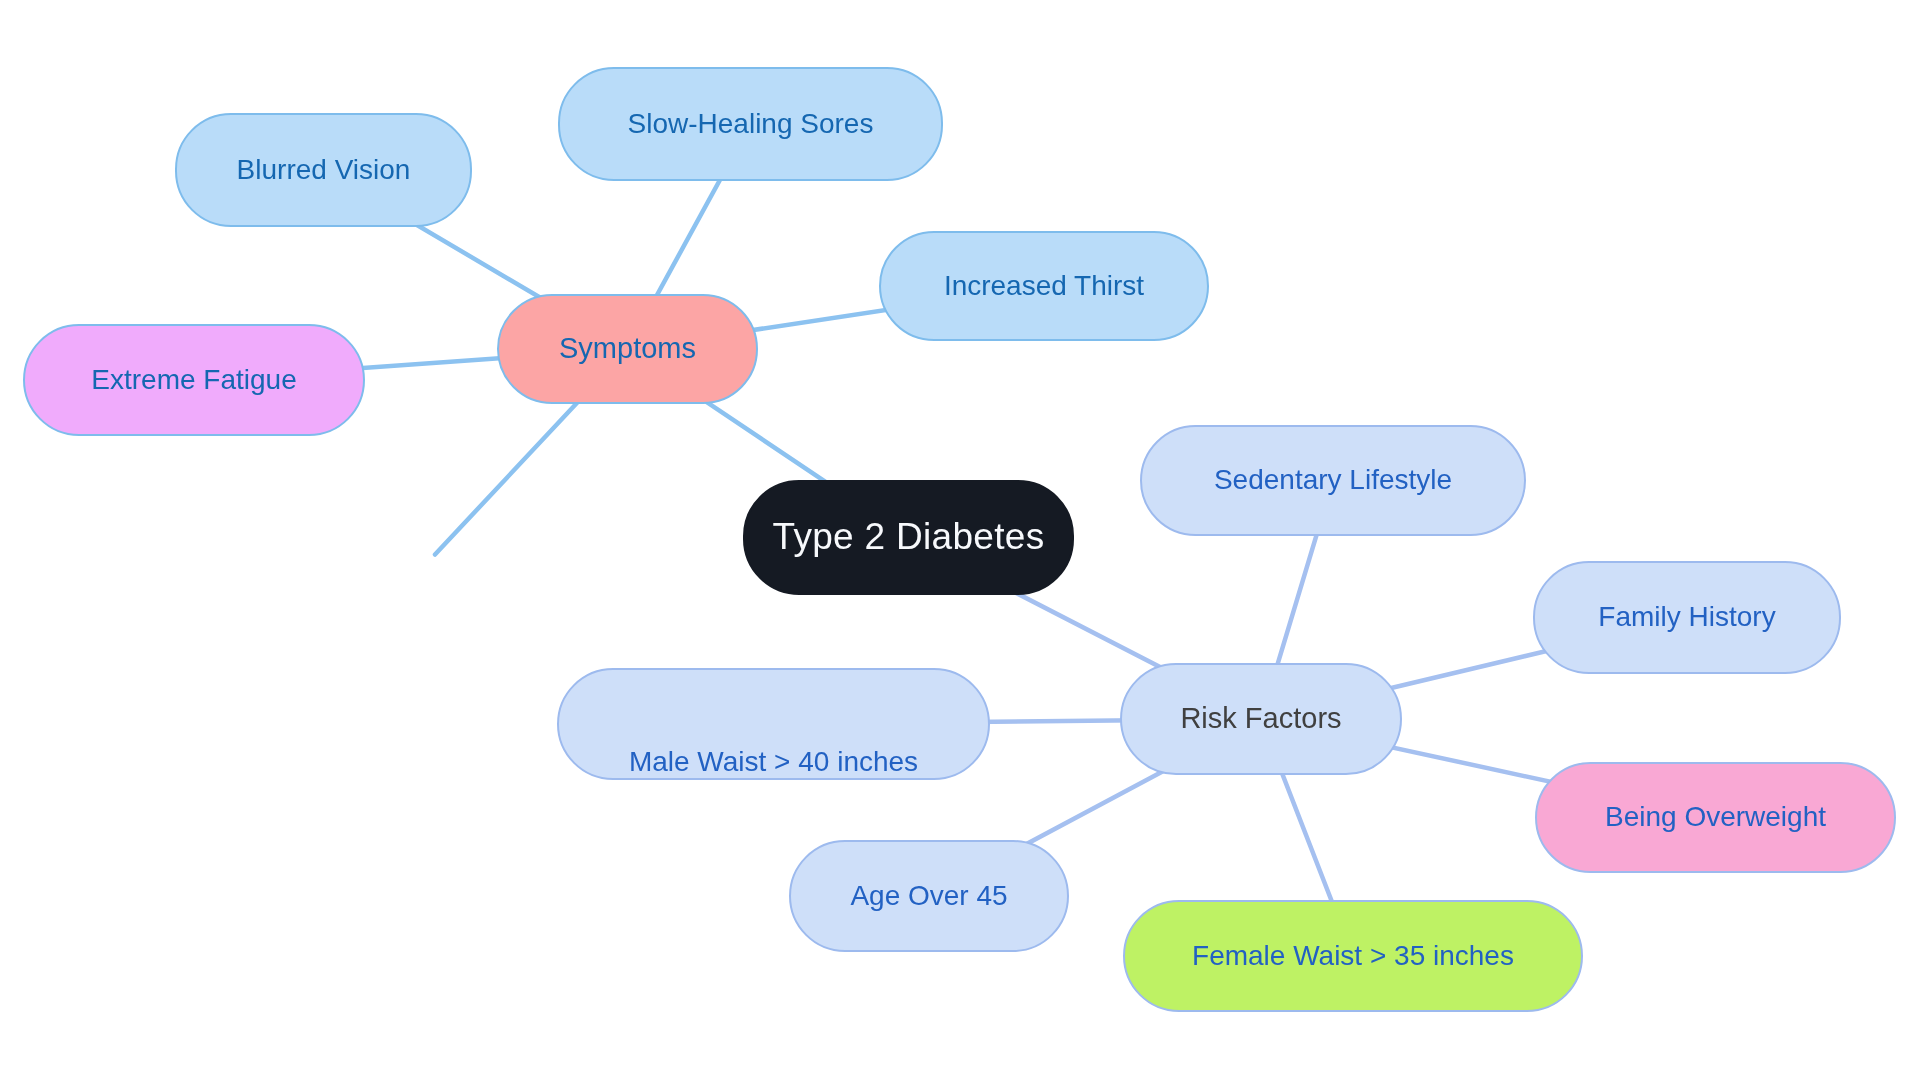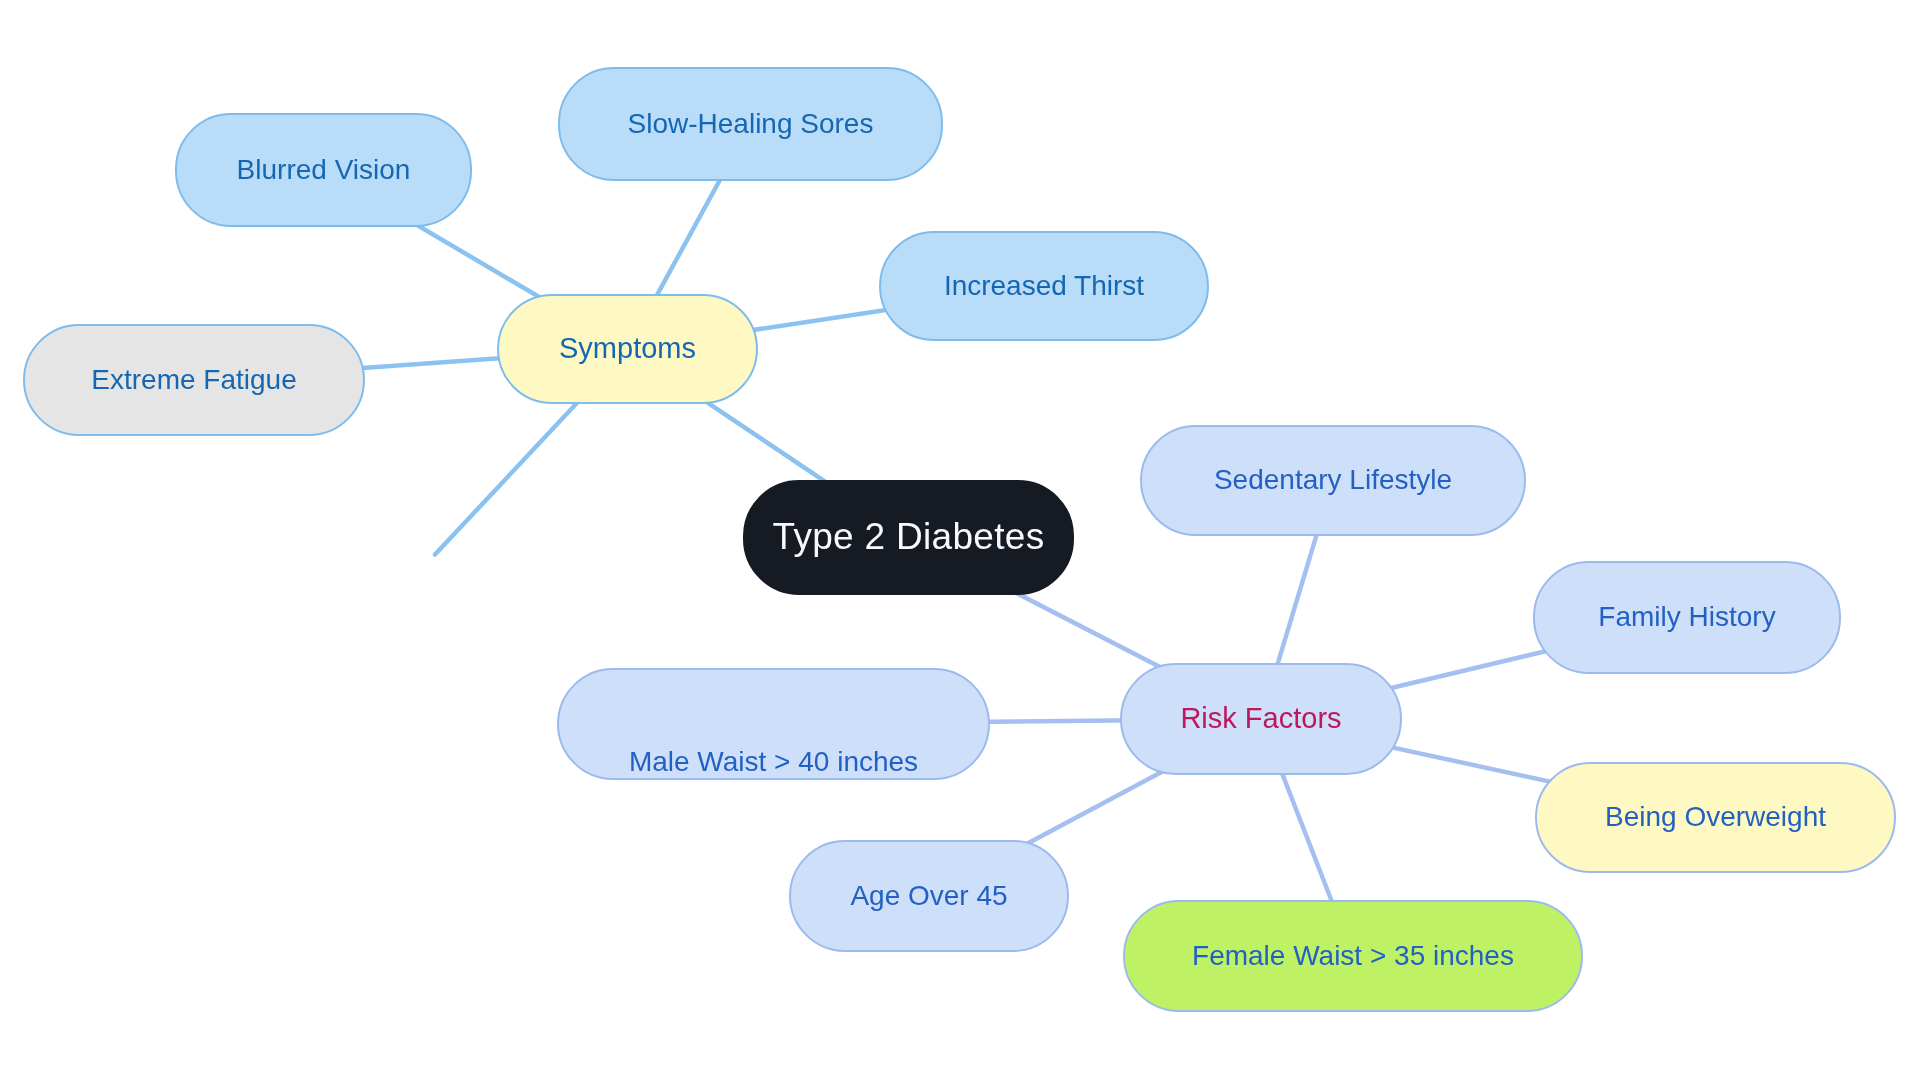--- a/index.html
+++ b/index.html
@@ -74,43 +74,43 @@
     </svg>
 <div class="node node-leaf" style="left: 558px; top: 67px; width: 385px; height: 114px; background: rgb(185, 220, 249); border-color: rgb(126, 188, 236); color: rgb(21, 103, 177);">
       <span>Slow-Healing Sores</span>
     </div>
     <div class="node node-leaf" style="left: 175px; top: 113px; width: 297px; height: 114px; background: rgb(185, 220, 249); border-color: rgb(126, 188, 236); color: rgb(21, 103, 177); text-align: center;">
       <span>Blurred Vision</span>
     </div>
     <div class="node node-leaf" style="left: 879px; top: 231px; width: 330px; height: 110px; background: rgb(185, 220, 249); border-color: rgb(126, 188, 236); color: rgb(21, 103, 177);">
       <span>Increased Thirst</span>
     </div>
-    <div class="node node-leaf" style="left: 23px; top: 324px; width: 342px; height: 112px; background: #e5e5e5; border-color: rgb(126, 188, 236); color: rgb(21, 103, 177);">
+    <div class="node node-leaf" style="left: 23px; top: 324px; width: 342px; height: 112px; background: #f0abfc; border-color: rgb(126, 188, 236); color: rgb(21, 103, 177);">
       <span>Extreme Fatigue</span>
     </div>
-    <div class="node node-branch" style="left: 497px; top: 294px; width: 261px; height: 110px; background: #fef9c3; border-color: rgb(126, 188, 236); color: rgb(21, 103, 177);">
+    <div class="node node-branch" style="left: 497px; top: 294px; width: 261px; height: 110px; background: #fca5a5; border-color: rgb(126, 188, 236); color: rgb(21, 103, 177);">
       <span>Symptoms</span>
     </div>
     <div class="node node-leaf" style="left: 1140px; top: 425px; width: 386px; height: 111px; background: rgb(206, 223, 249); border-color: rgb(157, 186, 238); color: rgb(34, 97, 195);">
       <span>Sedentary Lifestyle</span>
     </div>
     <div class="node node-leaf" style="left: 1533px; top: 561px; width: 308px; height: 113px; background: rgb(206, 223, 249); border-color: rgb(157, 186, 238); color: rgb(34, 97, 195);">
       <span>Family History</span>
     </div>
-    <div class="node node-leaf" style="left: 1535px; top: 762px; width: 361px; height: 111px; background: #fef9c3; border-color: rgb(157, 186, 238); color: rgb(34, 97, 195);">
+    <div class="node node-leaf" style="left: 1535px; top: 762px; width: 361px; height: 111px; background: #f9a8d4; border-color: rgb(157, 186, 238); color: rgb(34, 97, 195);">
       <span>Being Overweight</span>
     </div>
     <div class="node node-leaf" style="left: 1123px; top: 900px; width: 460px; height: 112px; background: #bef264; border-color: rgb(157, 186, 238); color: rgb(34, 97, 195);">
       <span>Female Waist &gt; 35 inches</span>
     </div>
     <div class="node node-leaf" style="left: 789px; top: 840px; width: 280px; height: 112px; background: rgb(206, 223, 249); border-color: rgb(157, 186, 238); color: rgb(34, 97, 195);">
       <span>Age Over 45</span>
     </div>
     <div class="node node-leaf" style="left: 557px; top: 668px; width: 433px; height: 112px; background: rgb(206, 223, 249); border-color: rgb(157, 186, 238); color: rgb(34, 97, 195); align-items: flex-end;">
       <span>Male Waist &gt; 40 inches</span>
     </div>
-    <div class="node node-branch" style="left: 1120px; top: 663px; width: 282px; height: 112px; background: rgb(206, 223, 249); border-color: rgb(157, 186, 238); color: #be185d;">
+    <div class="node node-branch" style="left: 1120px; top: 663px; width: 282px; height: 112px; background: rgb(206, 223, 249); border-color: rgb(157, 186, 238); color: #404040;">
       <span>Risk Factors</span>
     </div>
     <div class="node node-root" style="left: 743px; top: 480px; width: 331px; height: 115px; background: rgb(21, 26, 35); border-color: rgb(21, 26, 35); color: rgb(247, 249, 252);">
       <span>Type 2 Diabetes</span>
     </div>
   </div>
 
 </body></html>

